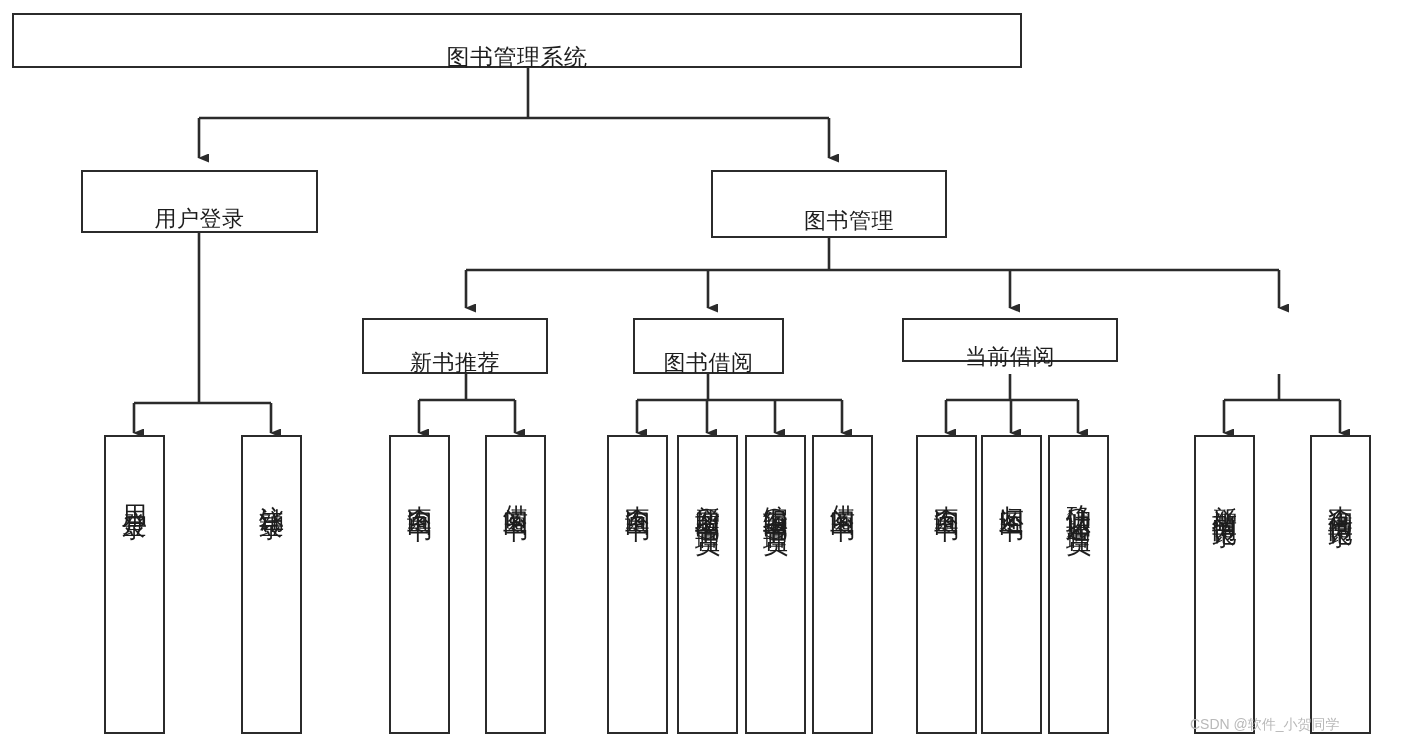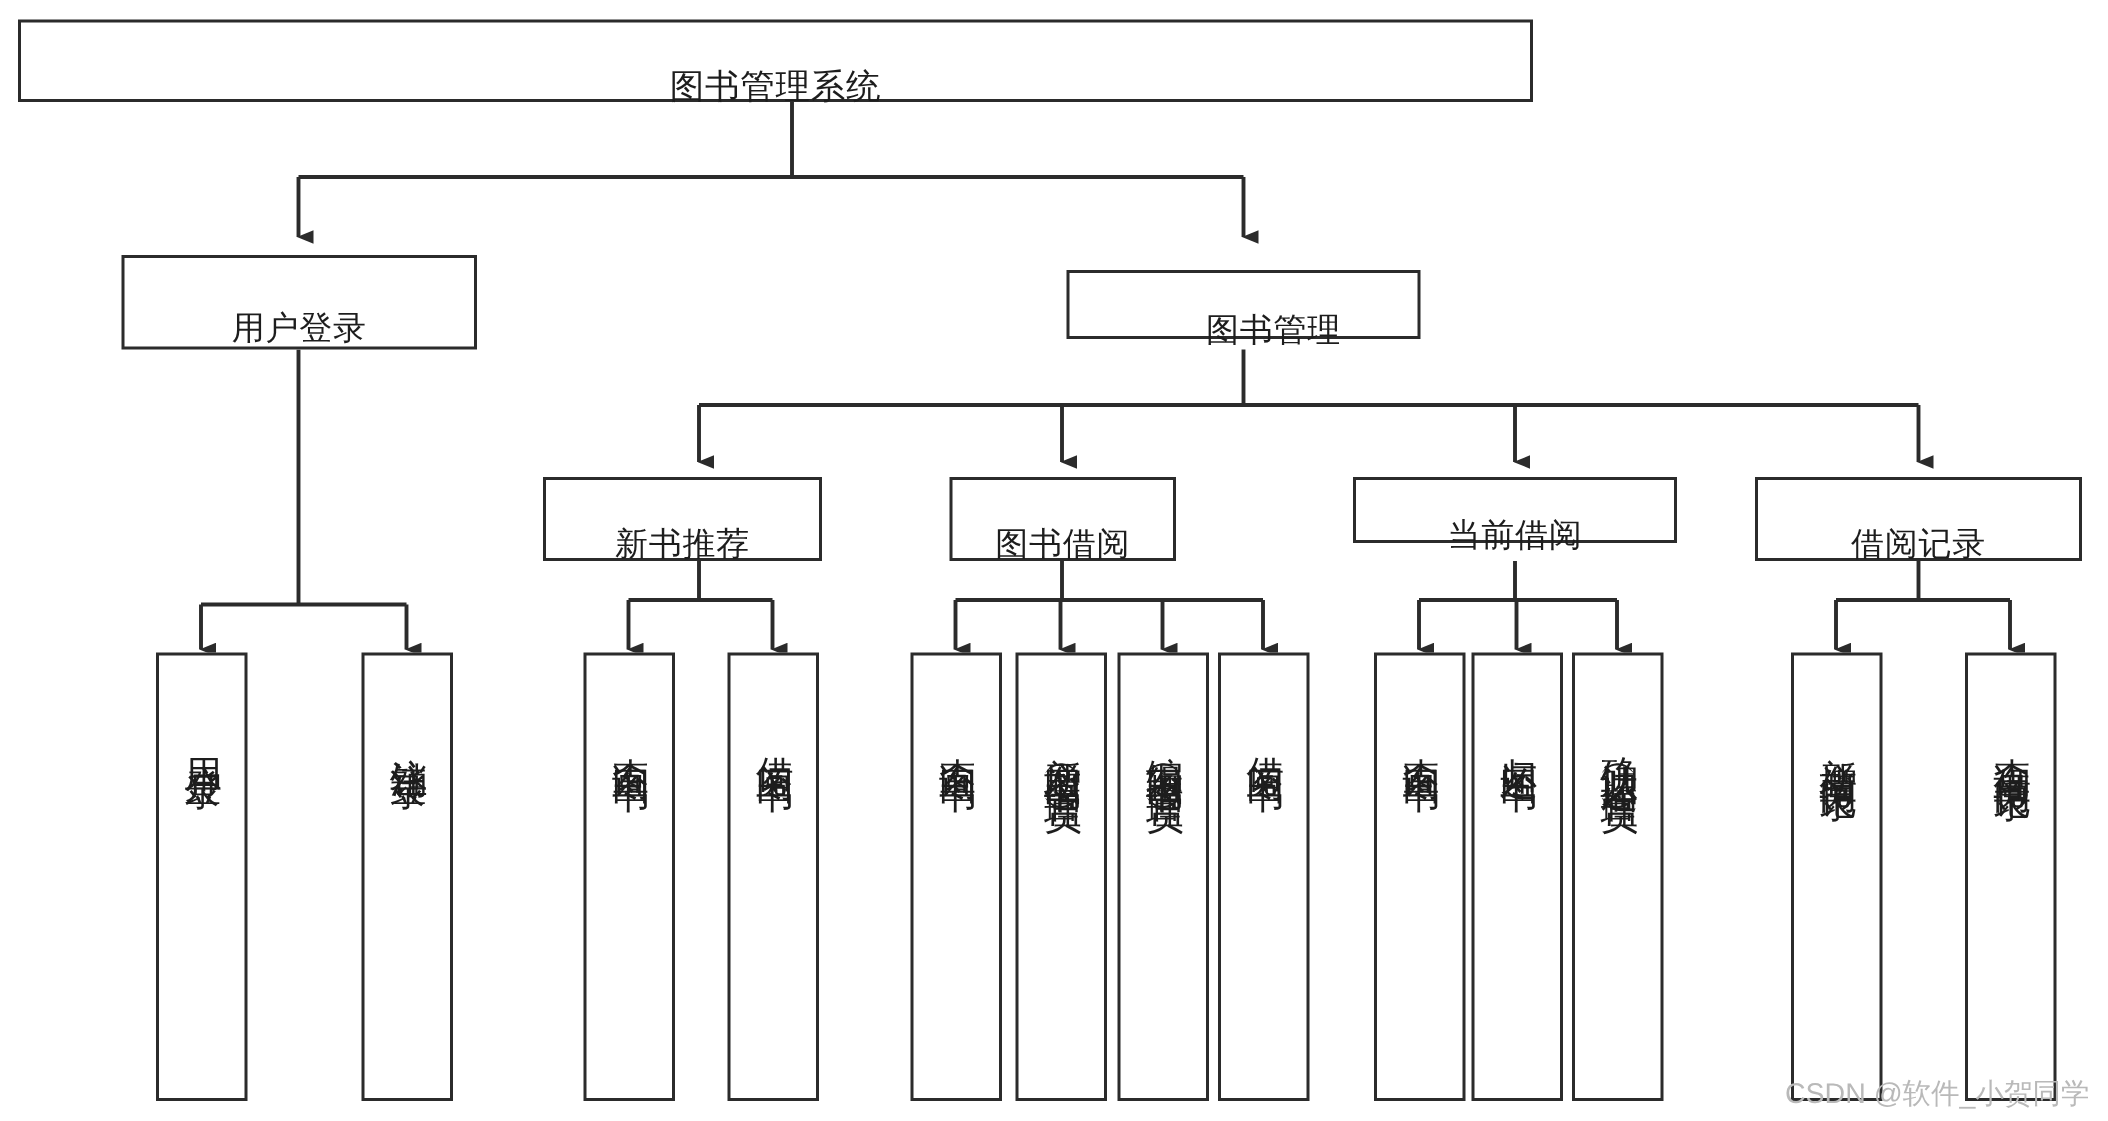--- a/index.html
+++ b/index.html
@@ -57,21 +57,21 @@
   .node.vert .label {
     writing-mode: vertical-rl;
     text-orientation: upright;
     font-size: 25px;
     line-height: 1.0;
     letter-spacing: 4px;
     white-space: nowrap;
   }
   .watermark {
     position: absolute;
-    font-size: 19px;
+    font-size: 14px;
     color: #b9b9b9;
     white-space: nowrap;
     z-index: 5;
     pointer-events: none;
   }
 </style>
 </head>
 <body>
 
 <div id="canvas">
@@ -126,35 +126,32 @@
     </g>
   </svg>
 
   <div class="node horiz root" style="left:12px; top:13px; width:1010px; height:55px;">
     <span class="label">图书管理系统</span>
   </div>
 
   <div class="node horiz" style="left:81px; top:170px; width:237px; height:63px;">
     <span class="label">用户登录</span>
   </div>
-  <div class="node horiz" style="left:711px; top:180px; width:236px; height:46px;padding-left:40px;">
+  <div class="node horiz" style="left:711px; top:170px; width:236px; height:68px;padding-left:40px;">
     <span class="label">图书管理</span>
   </div>
 
   <div class="node horiz" style="left:362px; top:318px; width:186px; height:56px;">
     <span class="label">新书推荐</span>
   </div>
   <div class="node horiz" style="left:633px; top:318px; width:151px; height:56px;">
     <span class="label">图书借阅</span>
   </div>
   <div class="node horiz" style="left:902px; top:318px; width:216px; height:44px;">
     <span class="label">当前借阅</span>
-  </div>
-  <div class="node horiz" style="left:1170px; top:318px; width:218px; height:56px;">
-    <span class="label">借阅记录</span>
   </div>
 
   <div class="node vert" style="left:104px; top:435px; width:61px; height:299px;">
     <span class="label">用户登录</span>
   </div>
   <div class="node vert" style="left:241px; top:435px; width:61px; height:299px;">
     <span class="label">注销登录</span>
   </div>
 
   <div class="node vert" style="left:389px; top:435px; width:61px; height:299px;">

